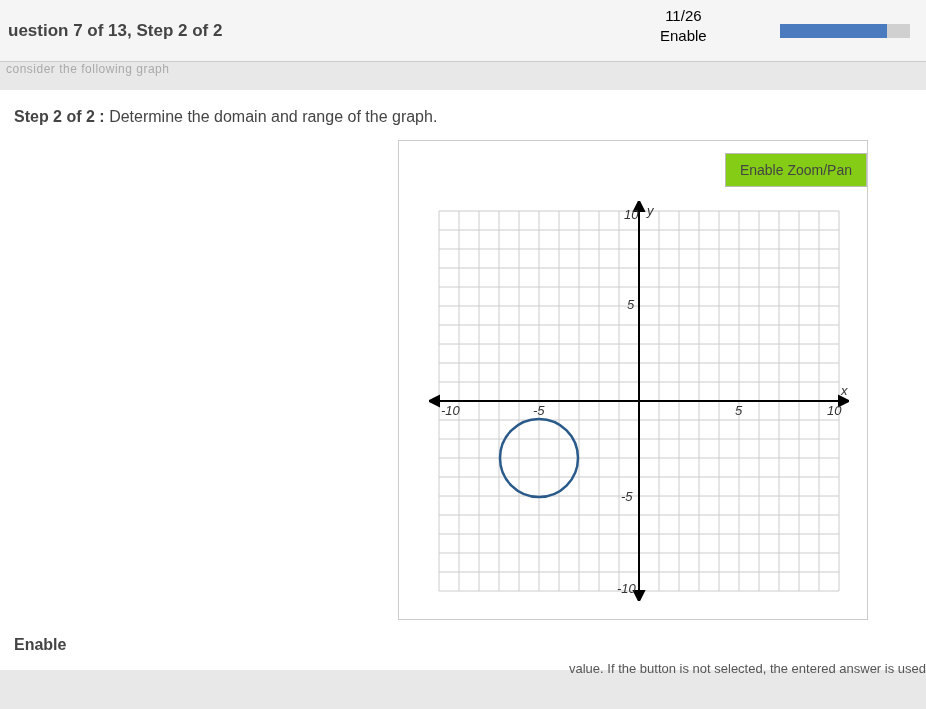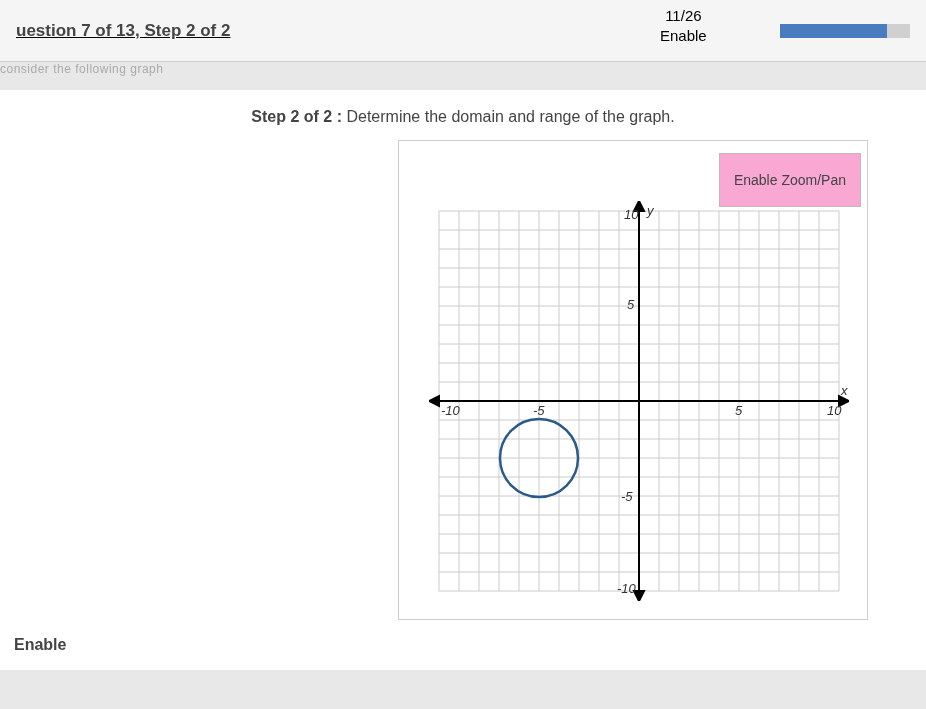--- a/index.html
+++ b/index.html
@@ -10,23 +10,22 @@
       height: 709px;
       overflow: hidden;
       position: relative;
     }
     .top-bar {
       background: #f5f5f5;
       border-bottom: 1px solid #ccc;
       height: 62px;
       display: flex;
       align-items: center;
-      padding: 0 16px;
+      padding: 0 8px;
       position: relative;
-      text-decoration: underline;
     }
     .question-title {
       font-size: 17px;
       color: #444;
       font-weight: 600;
     }
     .score-block {
       position: absolute;
       left: 660px;
       top: 6px;
@@ -47,51 +46,51 @@
       height: 100%;
       background: #4a7bbf;
       width: 82%;
     }
     .sub-line {
       position: absolute;
       top: 62px;
       left: 0;
       font-size: 12px;
       color: #aaa;
+      padding-left: 6px;
       letter-spacing: 0.5px;
     }
     .content {
       background: #fff;
       margin-top: 28px;
       padding: 18px 14px;
       min-height: 580px;
       position: relative;
     }
     .step-line {
       font-size: 16px;
       color: #444;
-      text-align: center;
     }
     .step-bold { font-weight: 700; }
     .graph-panel {
       position: absolute;
       left: 398px;
       top: 50px;
       width: 470px;
       height: 480px;
       border: 1px solid #ccc;
       background: #fff;
     }
     .zoom-btn {
       position: absolute;
-      right: 6px;
+      right: 0;
       top: 12px;
       border: 1px solid #bbb;
-      background: #f9a8d4;
-      padding: 18px 14px;
+      background: #84cc16;
+      padding: 8px 14px;
       font-size: 14px;
       color: #444;
       cursor: pointer;
     }
     .graph-svg {
       position: absolute;
       left: 30px;
       top: 60px;
       width: 420px;
       height: 400px;
@@ -207,13 +206,14 @@
         <text x="104" y="214">-5</text>
         <text x="306" y="214">5</text>
         <text x="398" y="214">10</text>
       </g>
 
       <circle cx="110" cy="257" r="39" fill="none" stroke="#2a5a8a" stroke-width="2.5"></circle>
     </svg>
   </div>
 
   <div class="answer-section">Enable</div>
+  <div class="footer-text">value. If the button is not selected, the entered answer is used</div>
 </div>
 
 </body></html>

